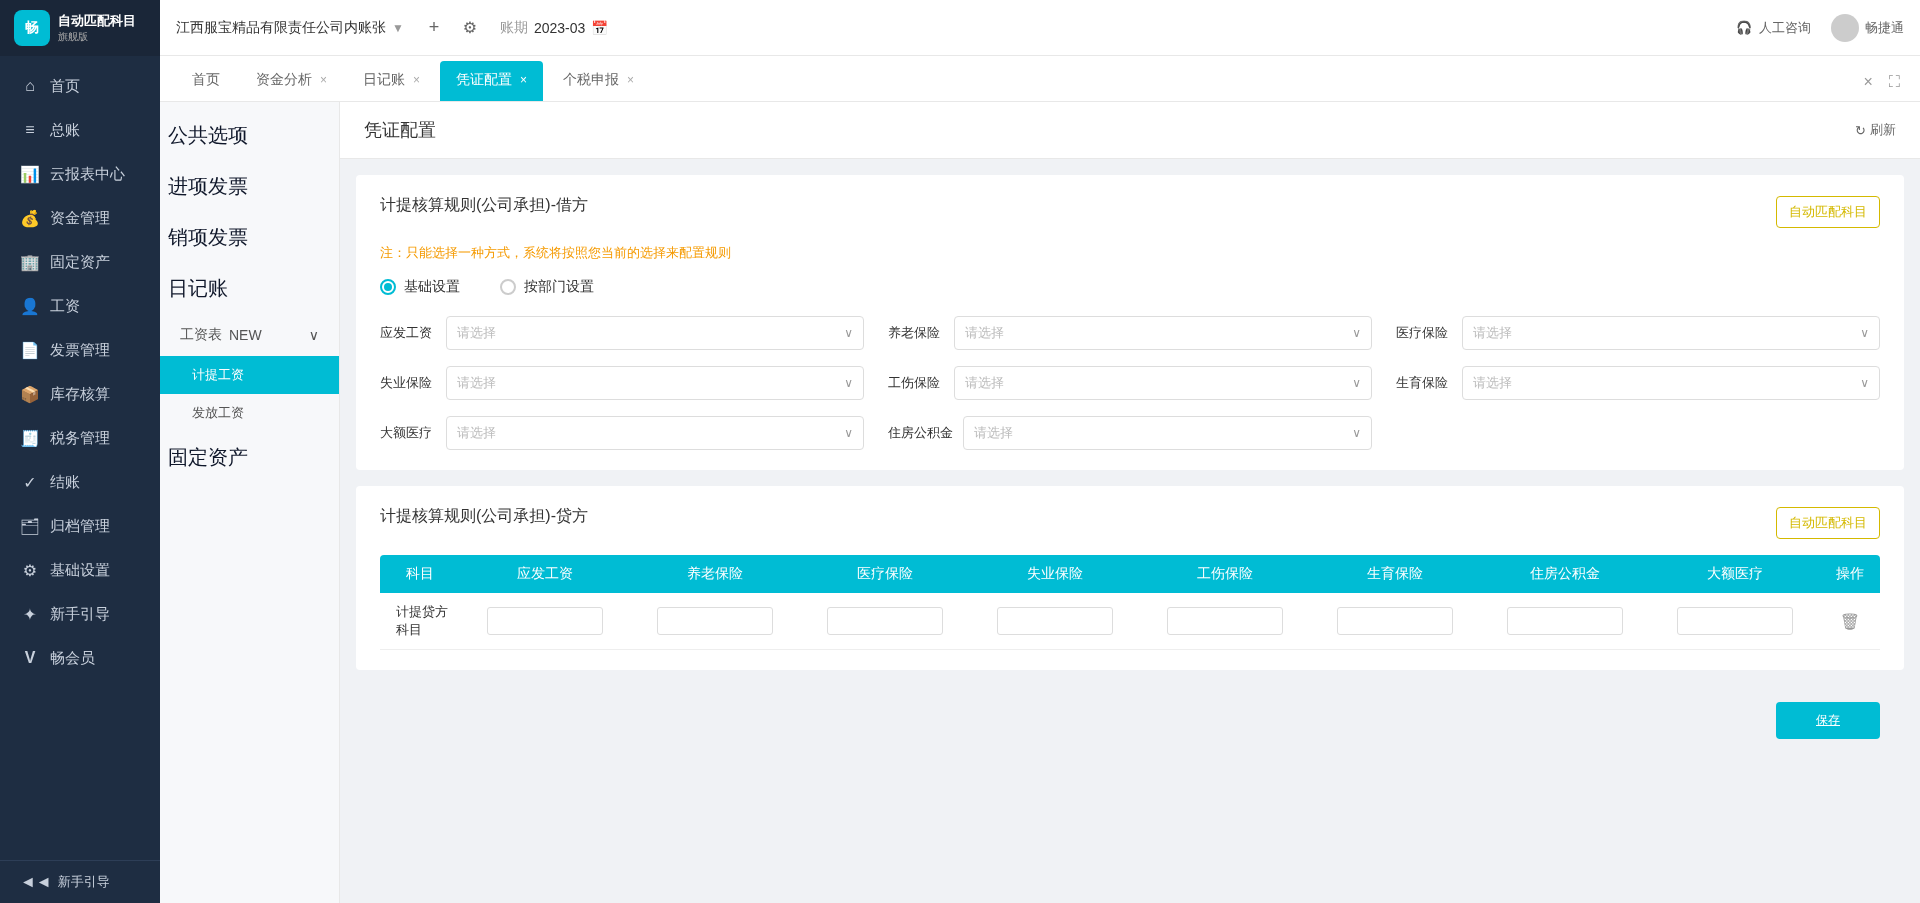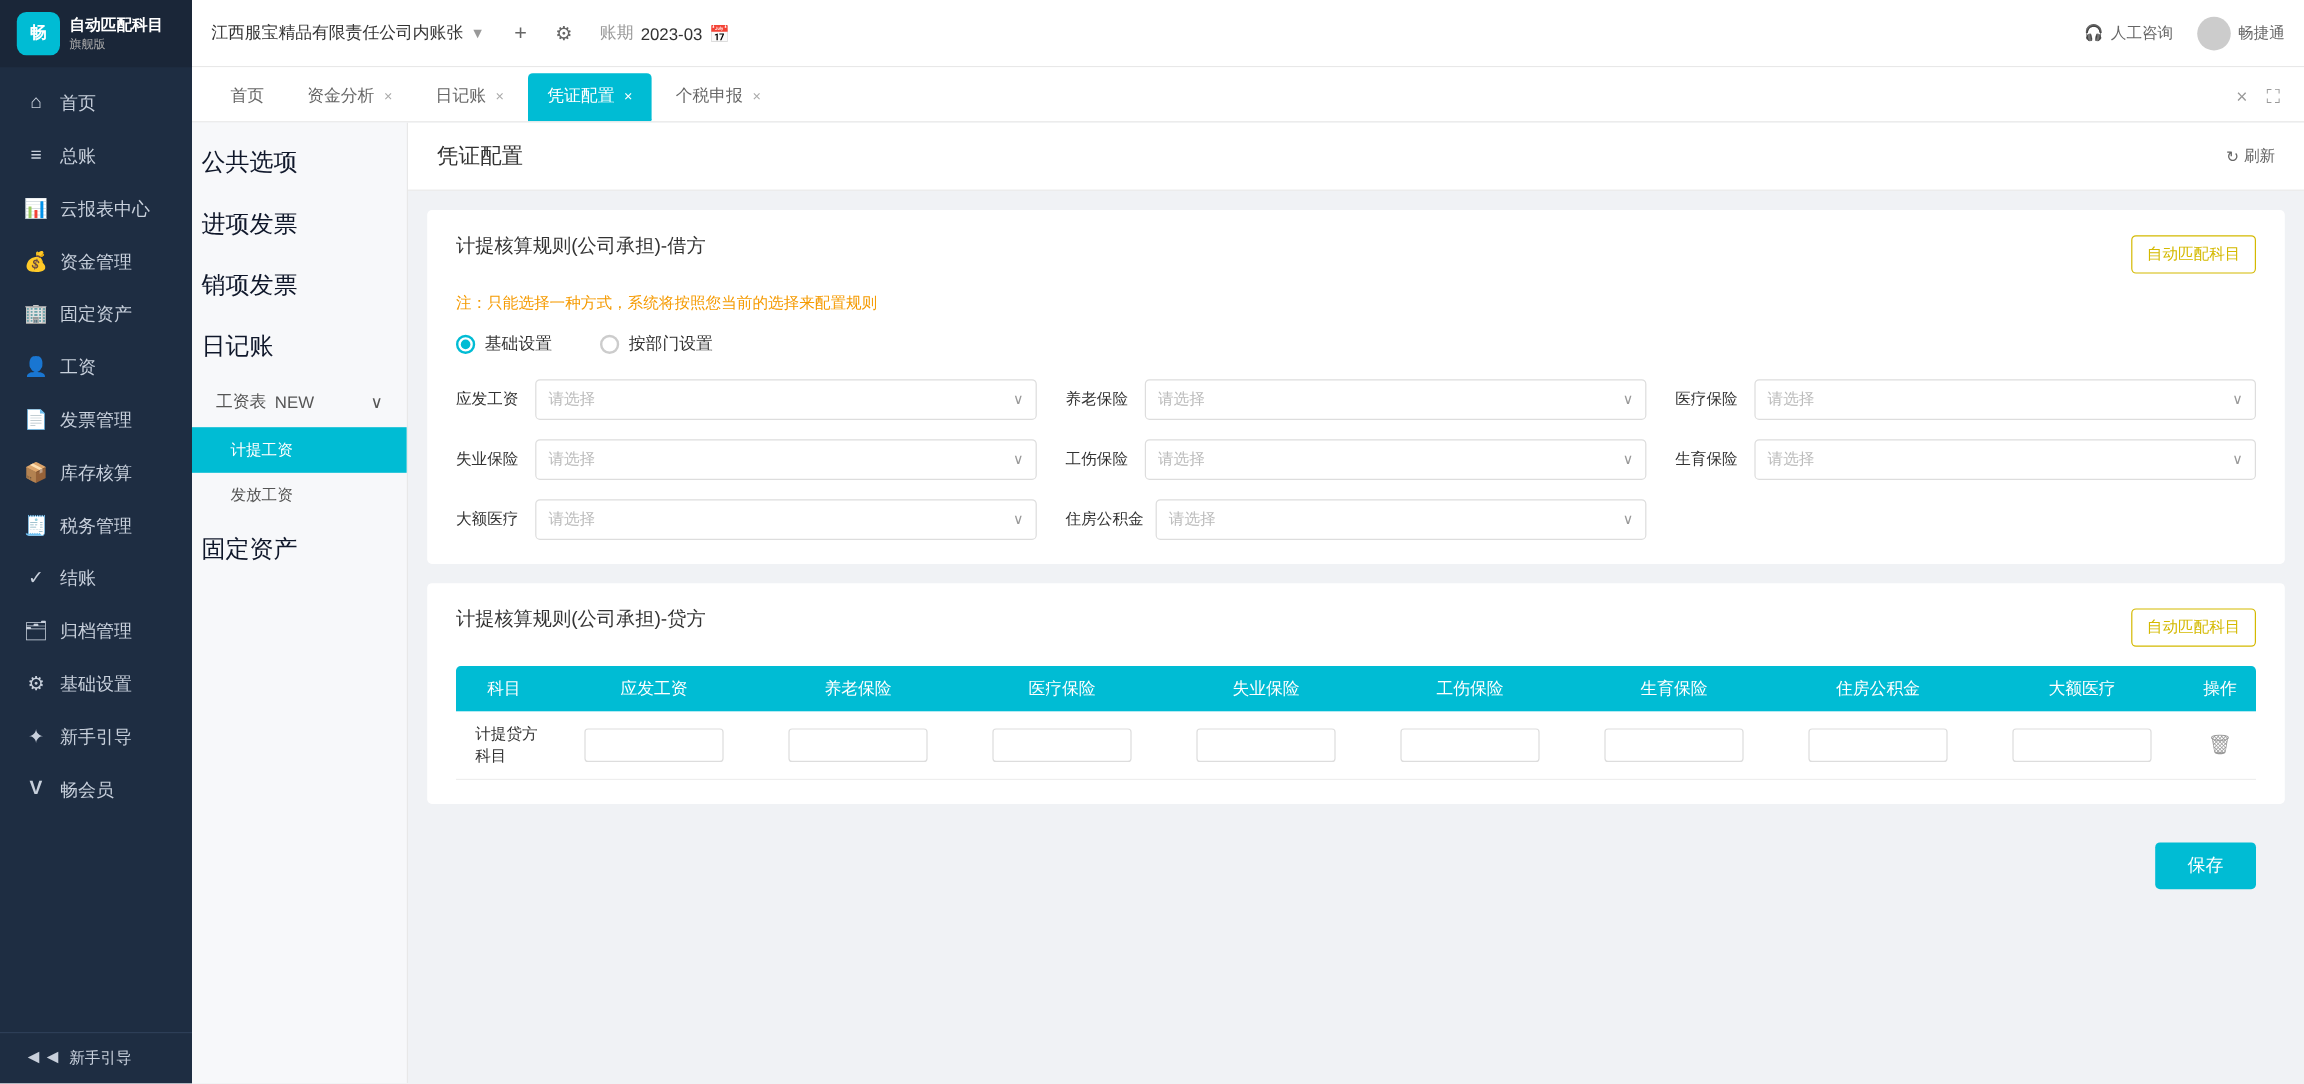--- a/index.html
+++ b/index.html
@@ -428,24 +428,25 @@
     
     .save-bar {
       padding: 16px 24px;
       display: flex;
       justify-content: flex-end;
     }
     .save-btn {
       background: #00bcd4;
       color: #fff;
       border: none;
-      padding: 10px 27px;
-      font-size: 15px;
+      padding: 10px 40px;
+      font-size: 12px;
       border-radius: 4px;
       cursor: pointer;
+      text-decoration: underline;
     }
 
     
     .debit-grid { grid-template-columns: 80px 1fr 1fr 1fr 1fr 1fr 1fr 1fr 1fr 60px; }
   </style>
 </head>
 <body>
 
 <div class="sidebar">
   <div class="sidebar-logo">

